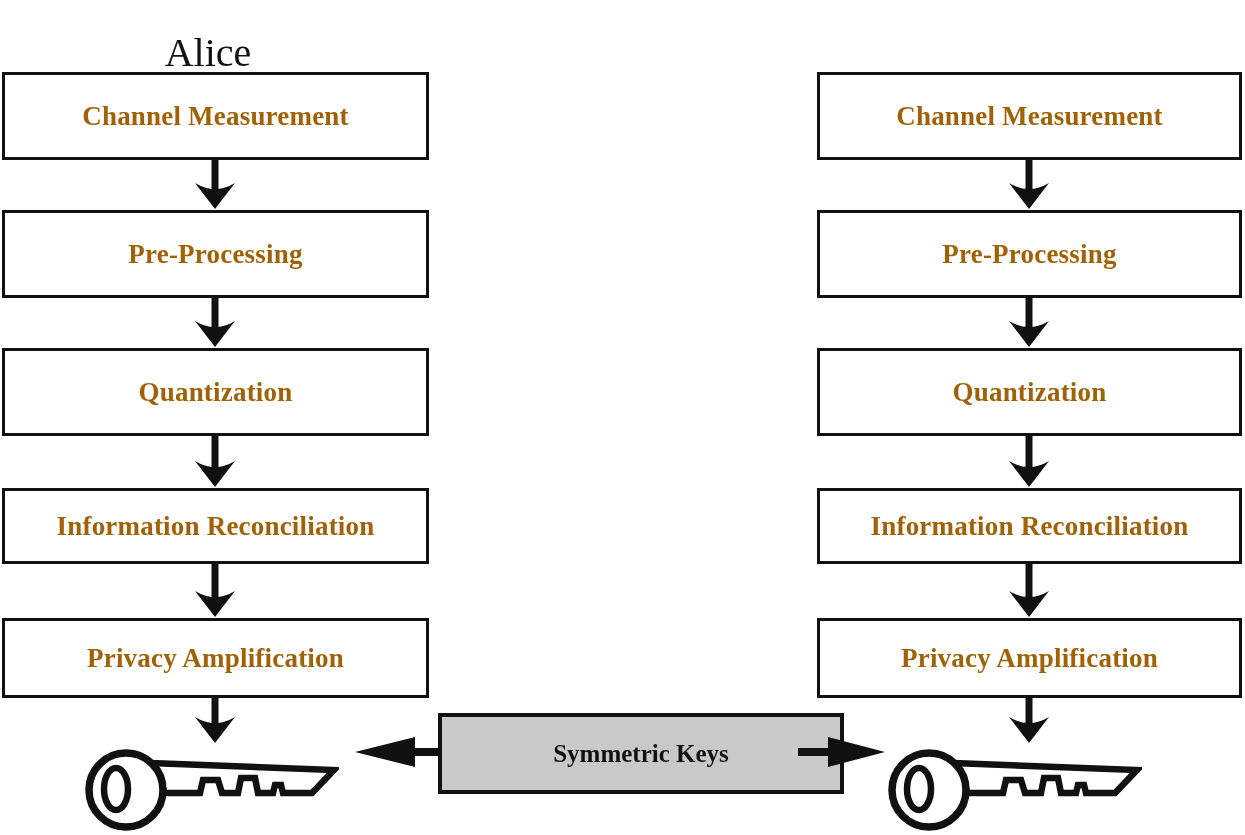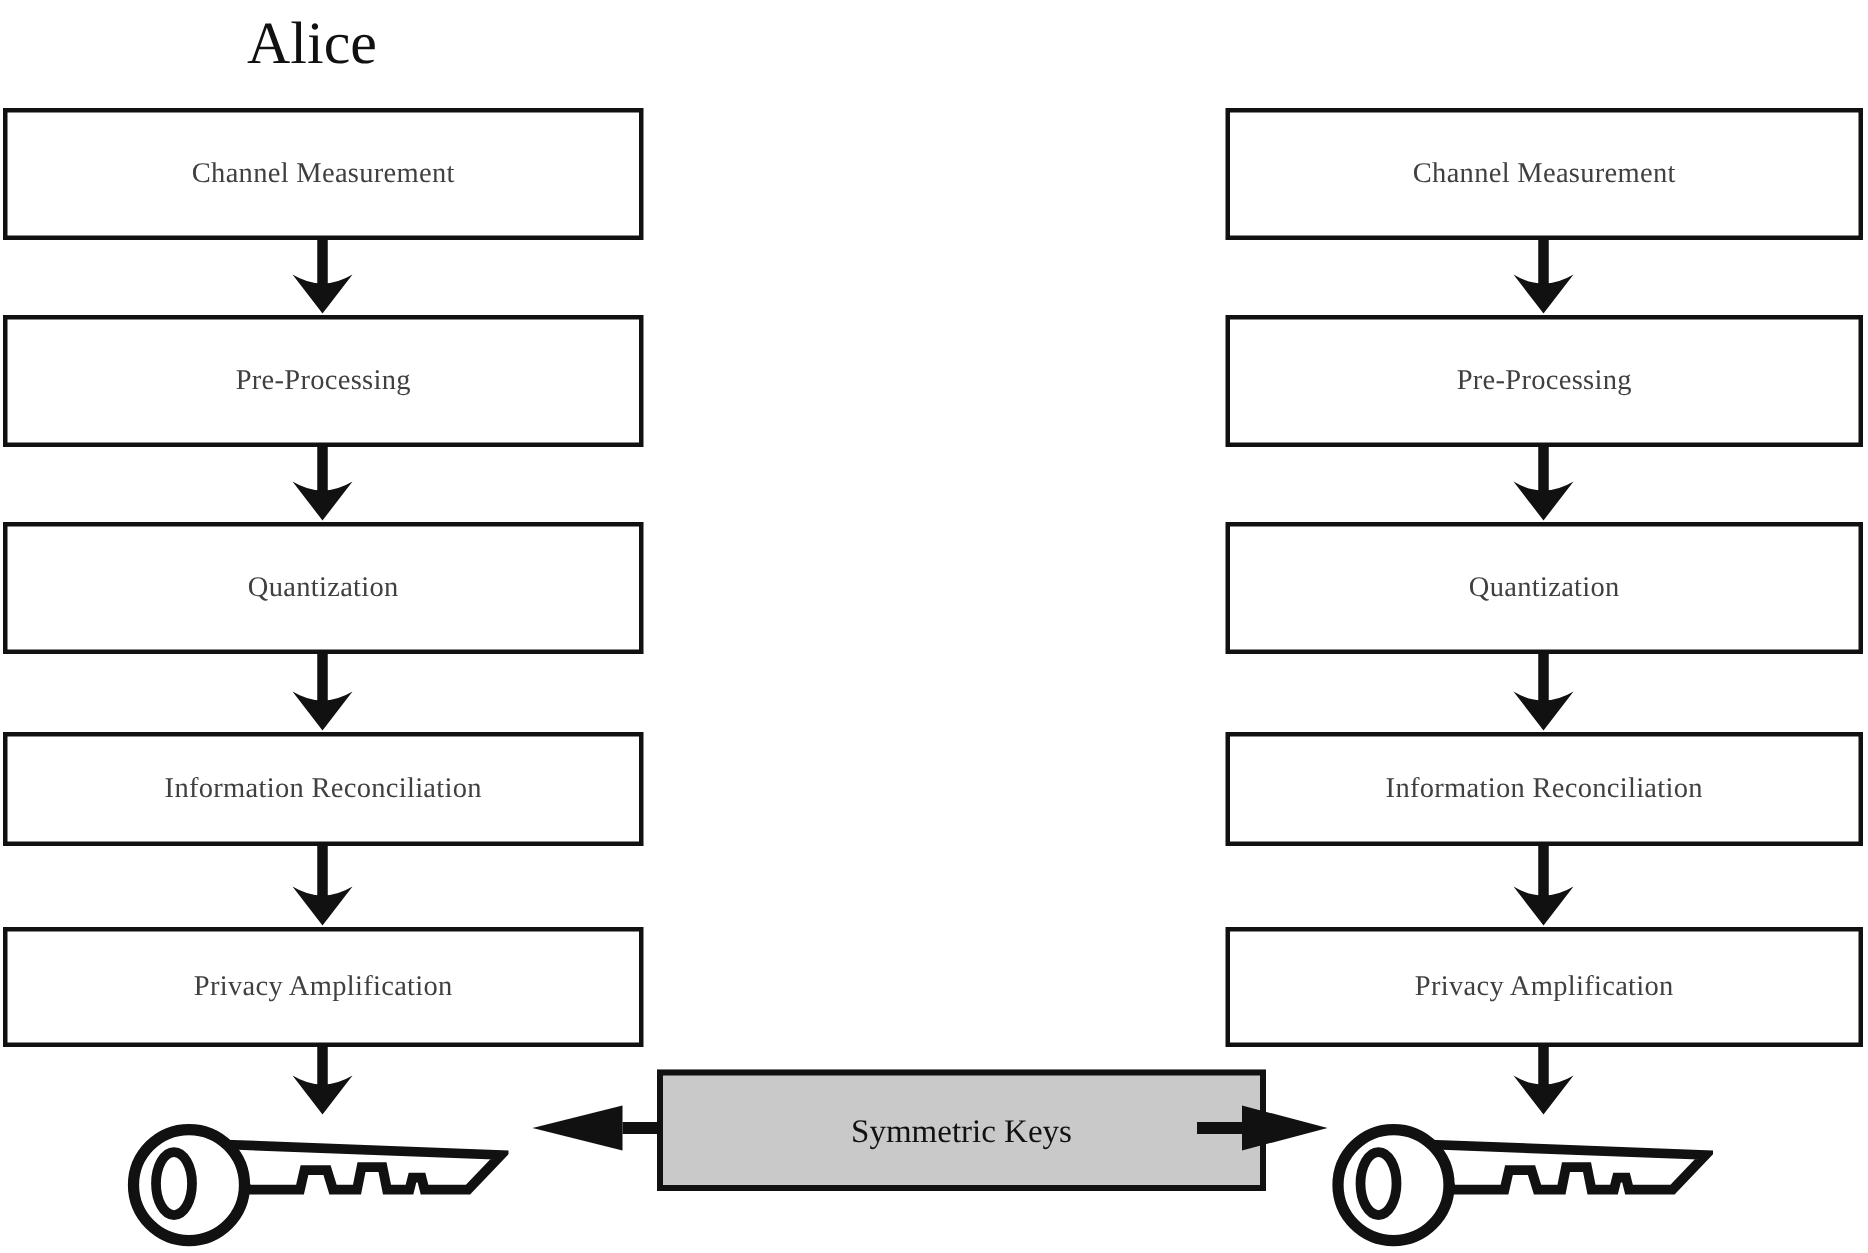--- a/index.html
+++ b/index.html
@@ -21,50 +21,50 @@
     color: #111;
     white-space: nowrap;
   }
   .step-box {
     position: absolute;
     background: #ffffff;
     border: 3.5px solid #111;
     display: flex;
     align-items: center;
     justify-content: center;
-    font-size: 19px;
-    font-weight: 400;
-    color: #404040;
+    font-size: 27px;
+    font-weight: 700;
+    color: #a16207;
     text-align: center;
     letter-spacing: 0.2px;
   }
   .center-box {
     position: absolute;
     left: 438px;
     top: 713px;
     width: 406px;
     height: 81px;
     background: #c9c9c9;
     border: 4px solid #111;
     display: flex;
     align-items: center;
     justify-content: center;
-    font-size: 22px;
-    font-weight: 400;
+    font-size: 25px;
+    font-weight: 700;
     color: #111;
   }
   .arrow { position: absolute; }
   svg { display: block; }
 </style>
 </head>
 <body>
 
 <div class="canvas">
 
-  <div class="col-title" style="left:2px; width:412px;">Alice</div>
+  <div class="col-title" style="left:2px; width:412px;margin-top:24px;">Alice</div>
 
   <div class="step-box" style="left:2px; top:72px;  width:427px; height:88px;">Channel Measurement</div>
   <div class="step-box" style="left:2px; top:210px; width:427px; height:88px;">Pre-Processing</div>
   <div class="step-box" style="left:2px; top:348px; width:427px; height:88px;">Quantization</div>
   <div class="step-box" style="left:2px; top:488px; width:427px; height:76px;">Information Reconciliation</div>
   <div class="step-box" style="left:2px; top:618px; width:427px; height:80px;">Privacy Amplification</div>
 
   <div class="step-box" style="left:817px; top:72px;  width:425px; height:88px;">Channel Measurement</div>
   <div class="step-box" style="left:817px; top:210px; width:425px; height:88px;">Pre-Processing</div>
   <div class="step-box" style="left:817px; top:348px; width:425px; height:88px;">Quantization</div>

